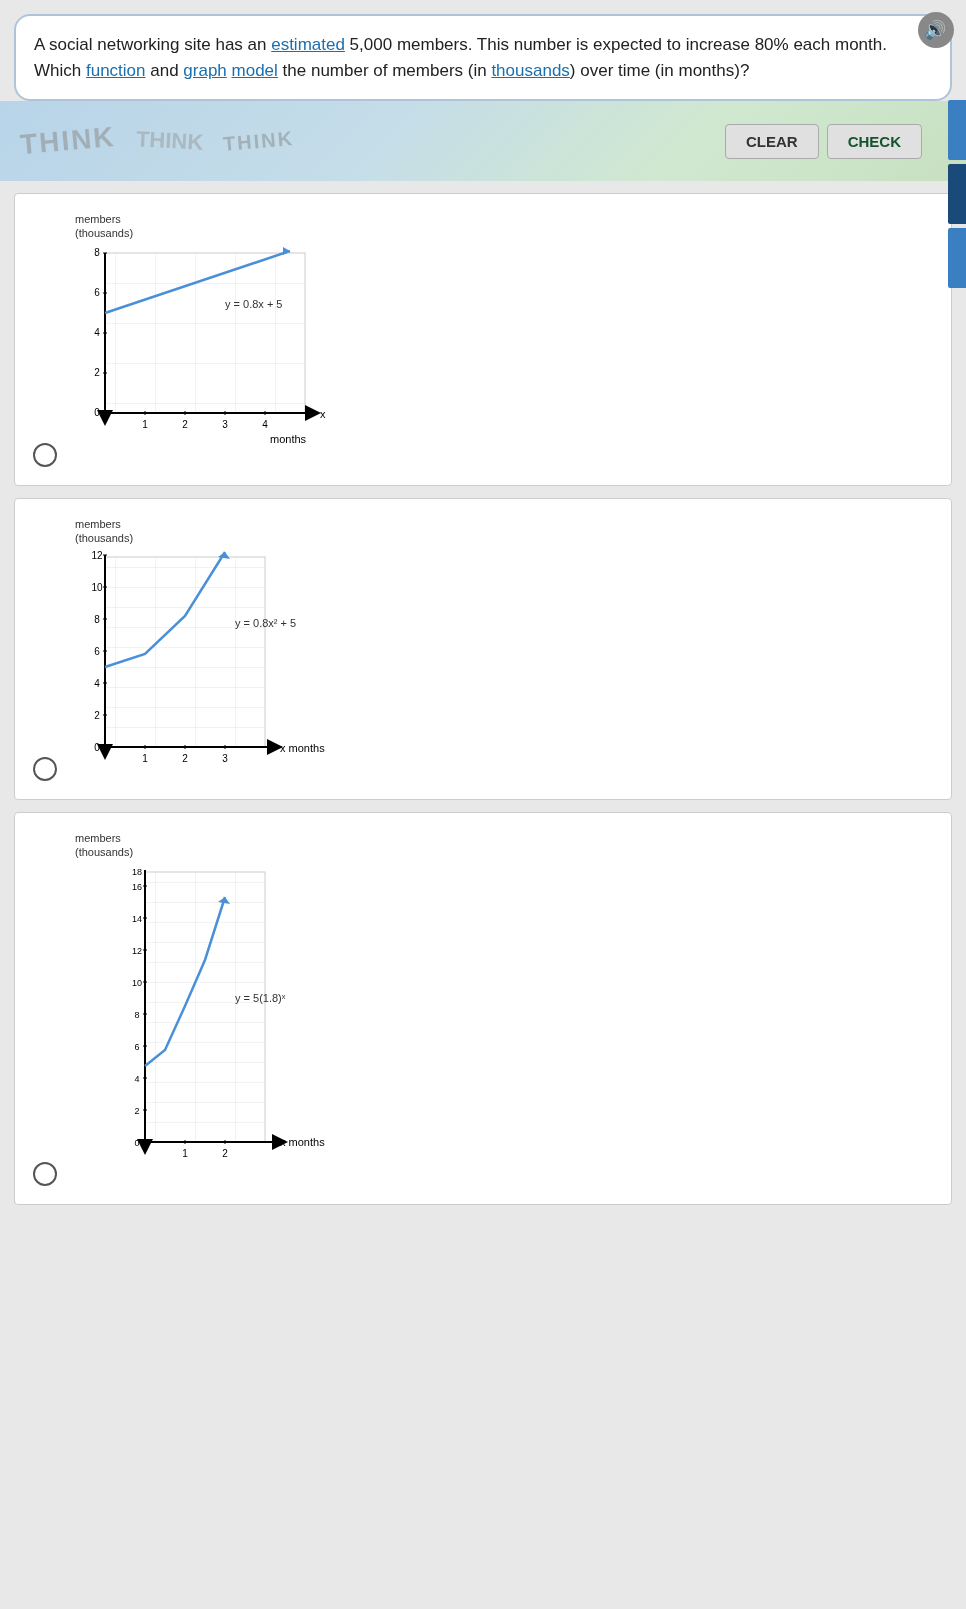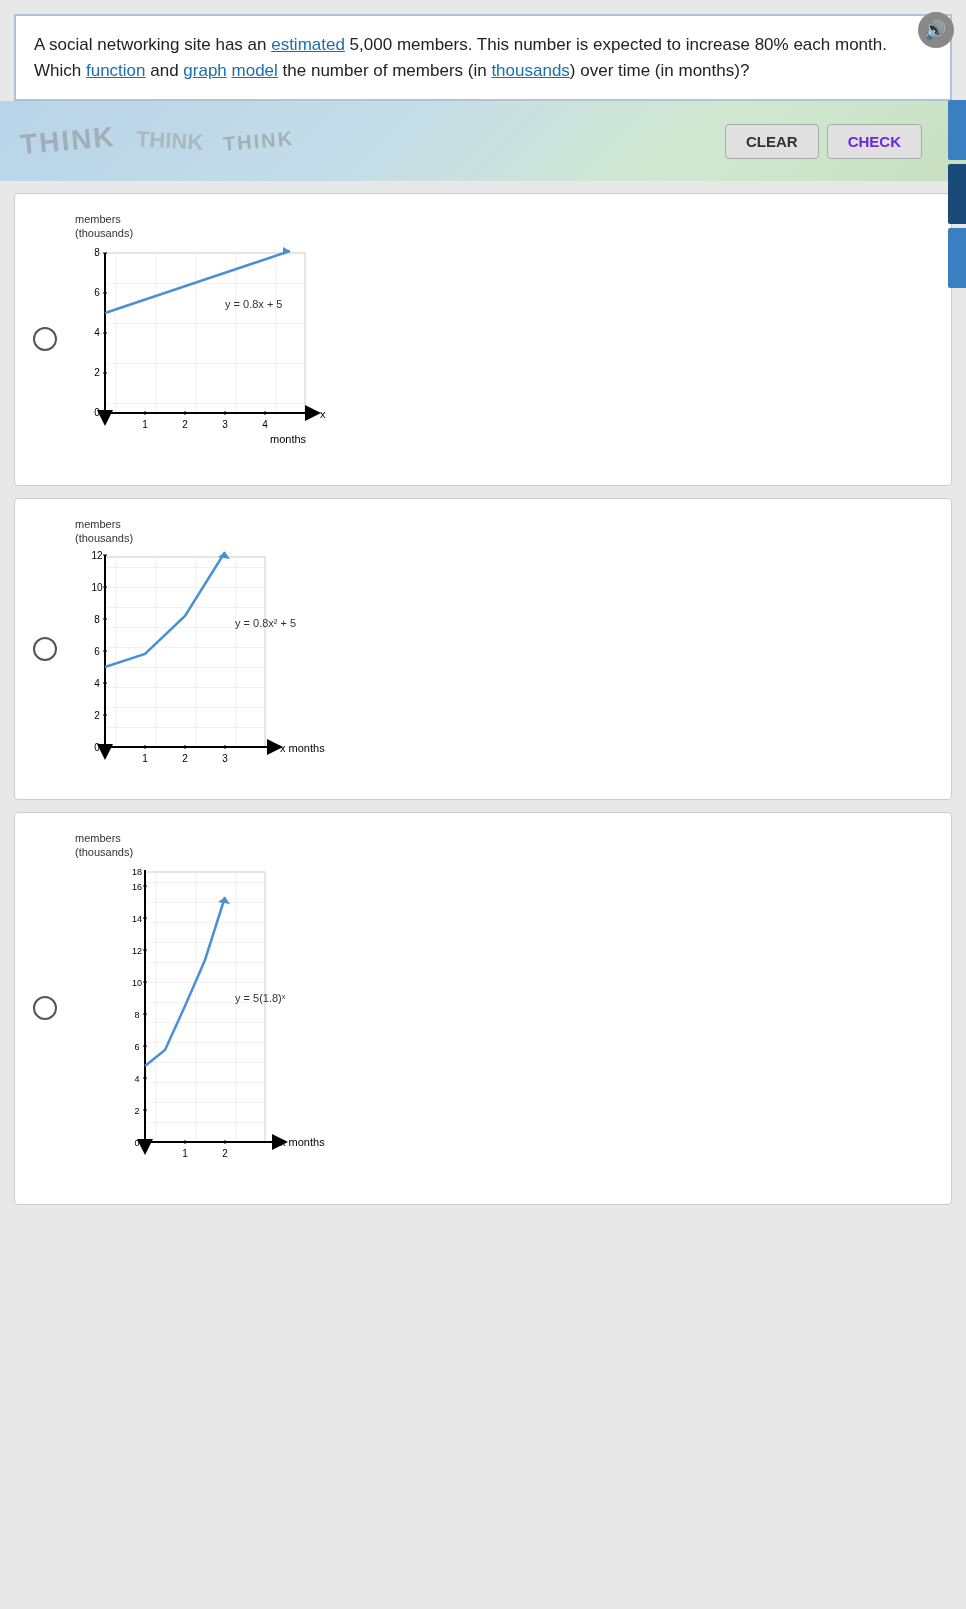--- a/index.html
+++ b/index.html
@@ -36,21 +36,21 @@
       color: white;
       font-size: 18px;
       z-index: 10;
     }
 
     
     .question-box {
       margin: 14px 14px 0 14px;
       background: white;
       border: 2px solid #b0c4d8;
-      border-radius: 0;
+      border-radius: 16px;
       padding: 16px 18px 16px 18px;
       font-size: 17px;
       line-height: 1.5;
       color: #222;
     }
     .question-box a {
       color: #1a6faf;
       text-decoration: underline;
     }
 
@@ -105,27 +105,27 @@
       color: #333;
     }
     .btn-check {
       padding: 8px 20px;
       background: #e0e0e0;
       border: 1px solid #aaa;
       border-radius: 4px;
       font-size: 15px;
       font-weight: bold;
       cursor: pointer;
-      color: #6d28d9;
+      color: #14532d;
     }
 
     
     .answer-option {
       display: flex;
-      align-items: center;
+      align-items: flex-end;
       margin: 12px 14px;
       background: white;
       border: 1px solid #ccc;
       border-radius: 4px;
       padding: 18px 18px;
       gap: 18px;
     }
     .radio-circle {
       width: 24px;
       height: 24px;

